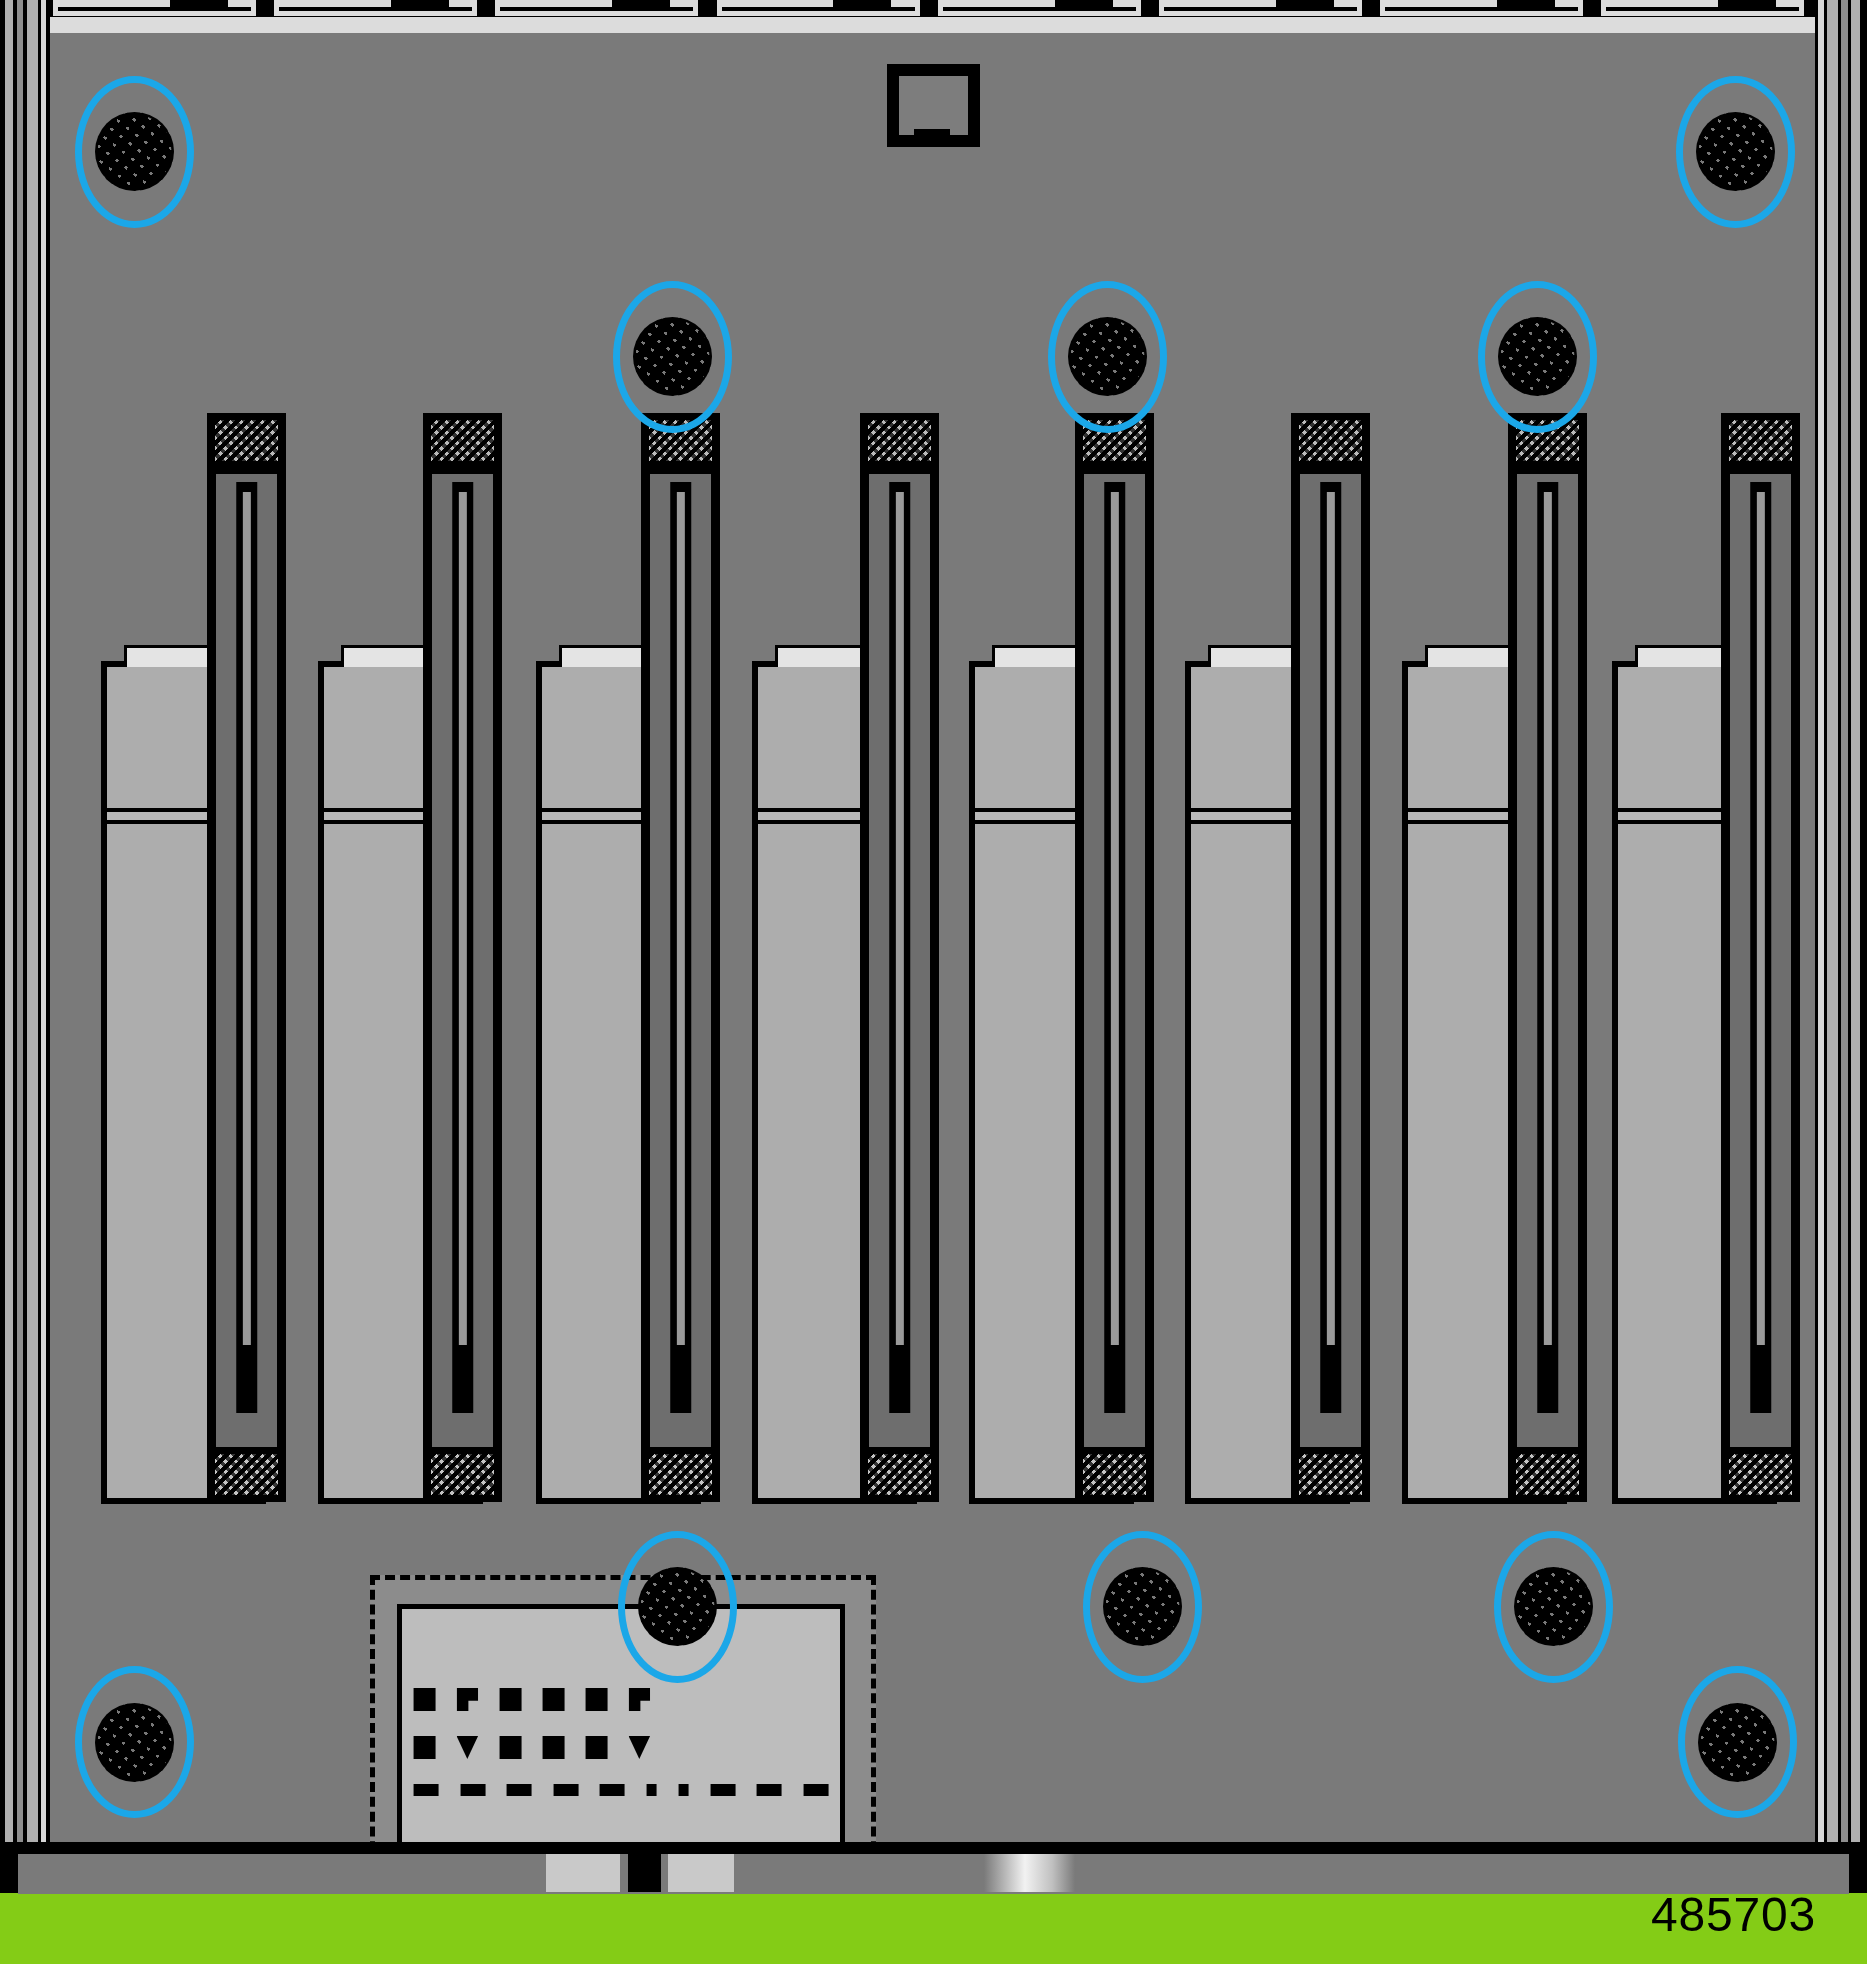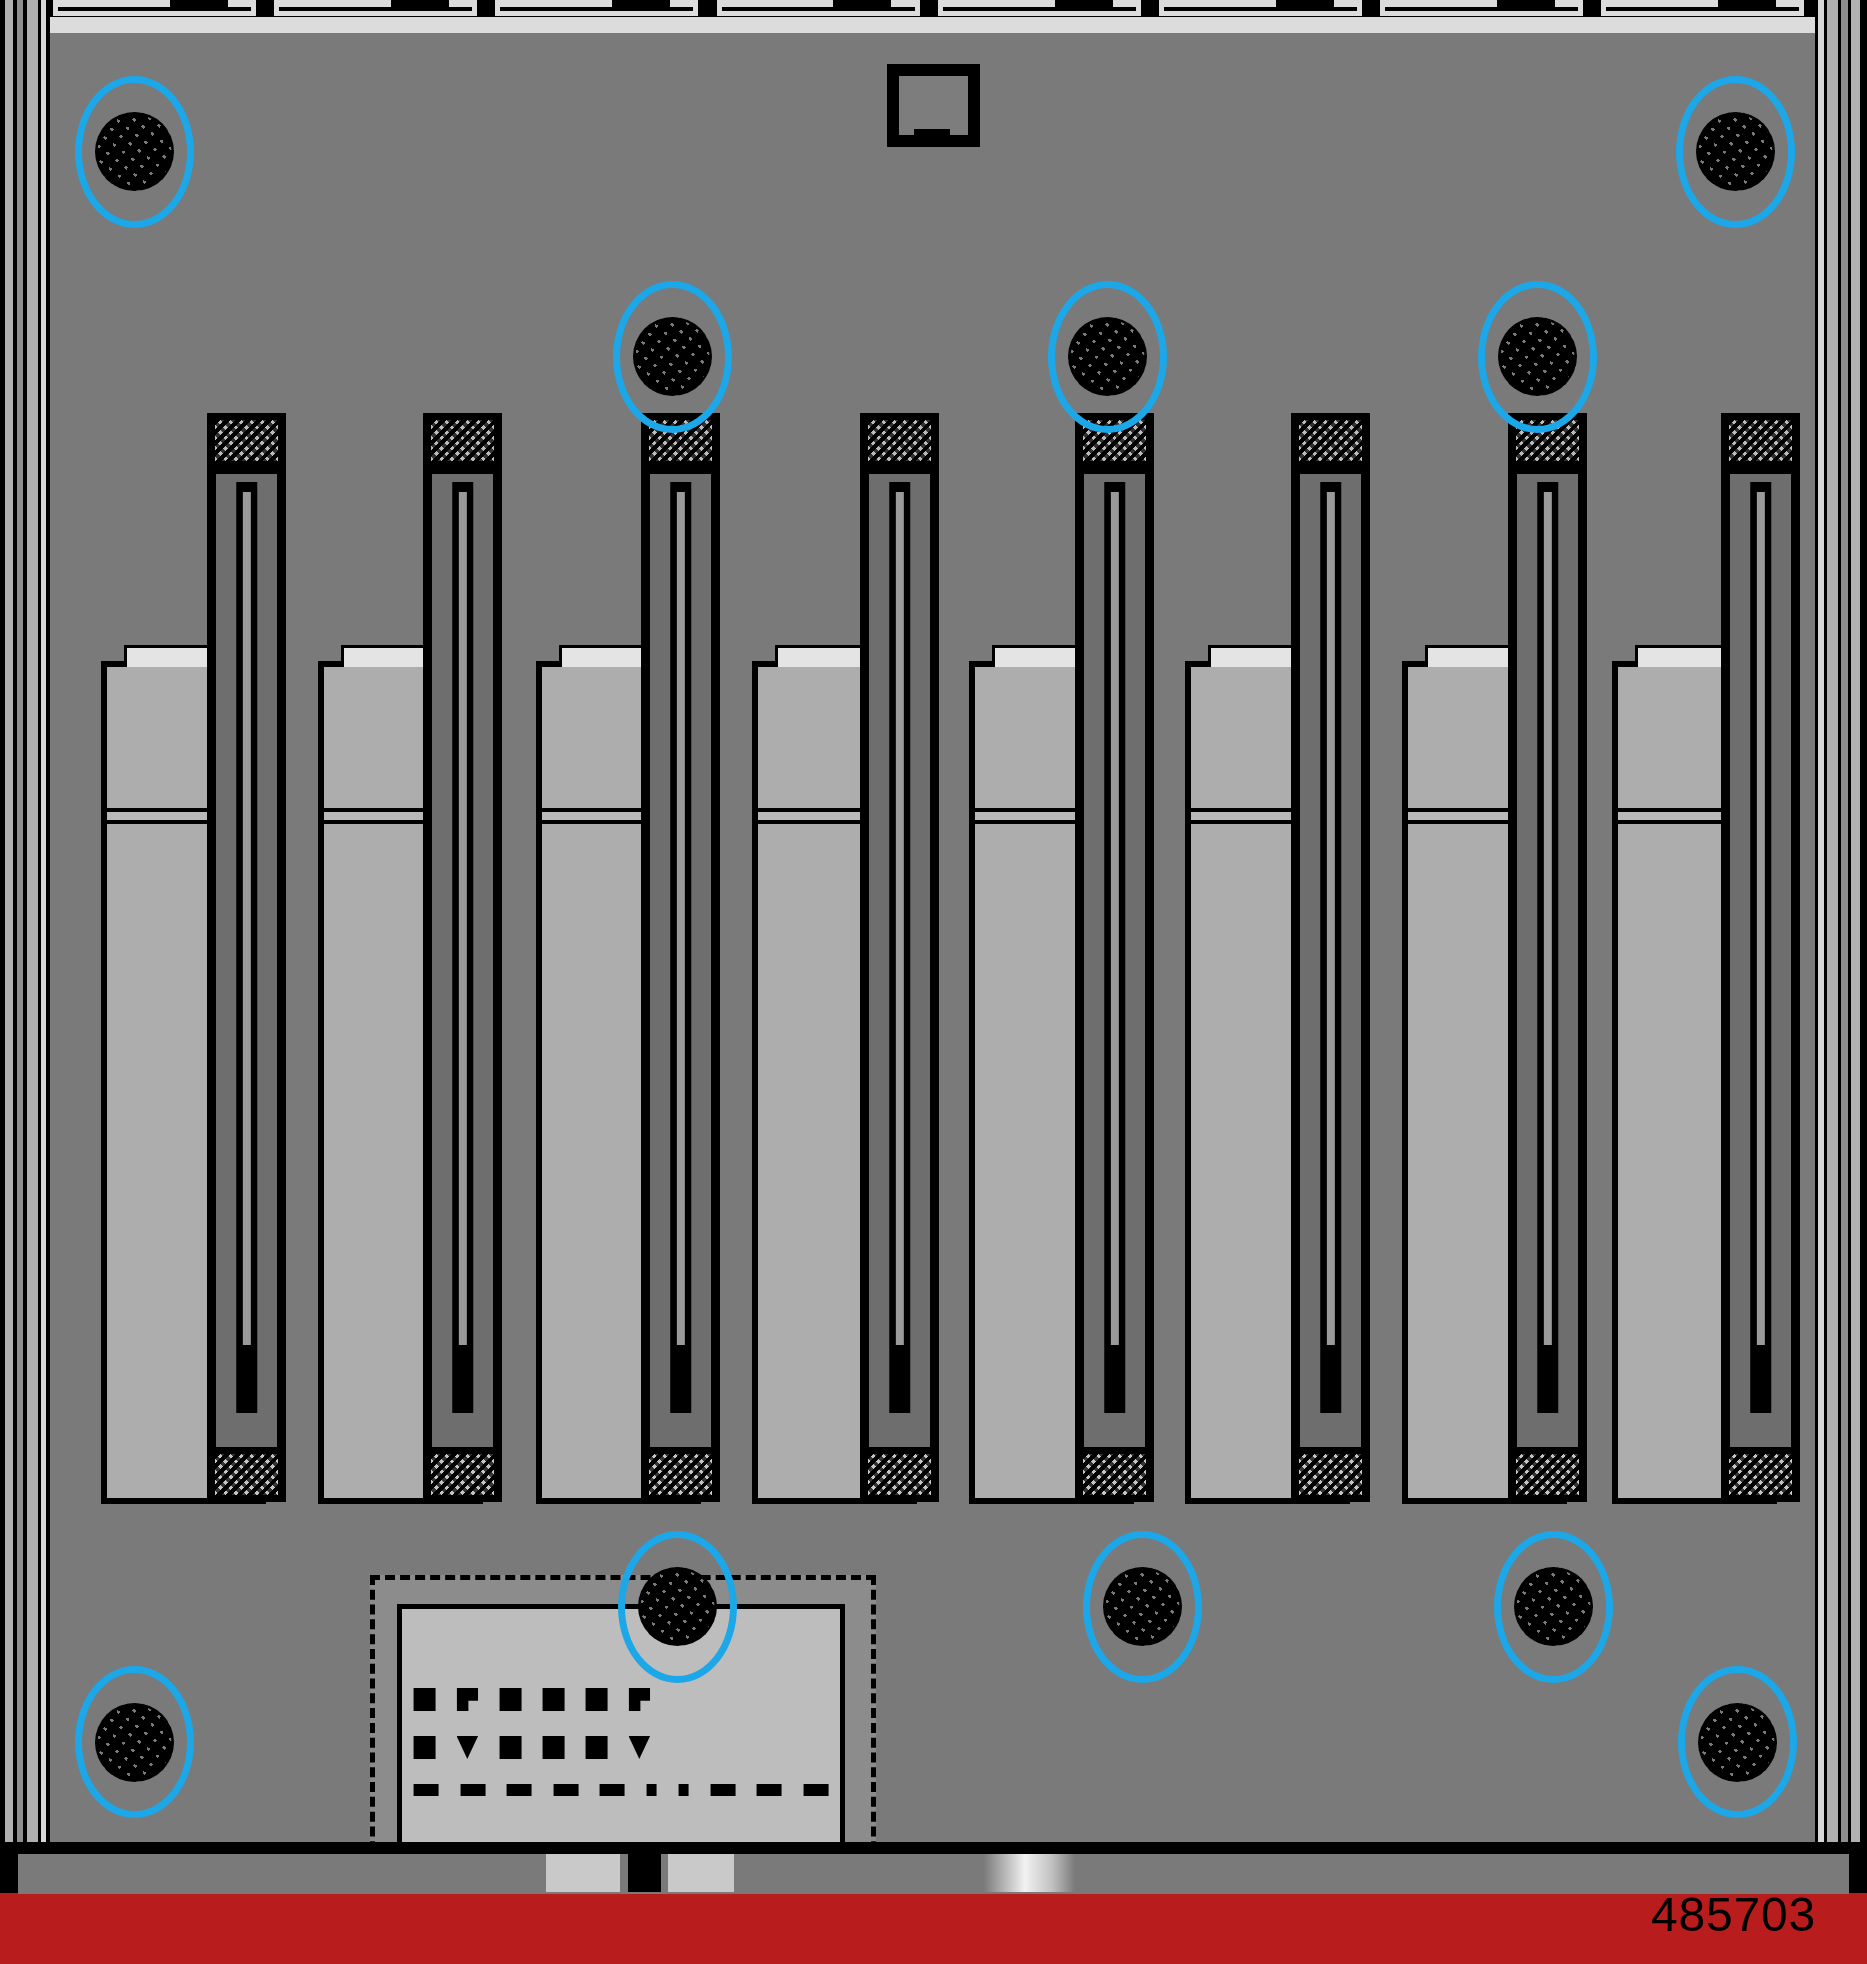--- a/index.html
+++ b/index.html
@@ -2,21 +2,21 @@
 <html style="font-size:13.2px"><head>
 <meta charset="utf-8">
 <style>
   html,body{margin:0;padding:0;background:#ffffff;}
   body{font-family:"Liberation Sans",sans-serif;}
 
   #stage{
     position:relative;
     width:1867px;
     height:1965px;
-    background:#b91c1c;
+    background:#84cc16;
     overflow:hidden;
   }
 
   
   .chassis{
     position:absolute;
     left:0; top:0; width:1867px; height:1893px;
     background:#000;
   }
   .chassis-body{

